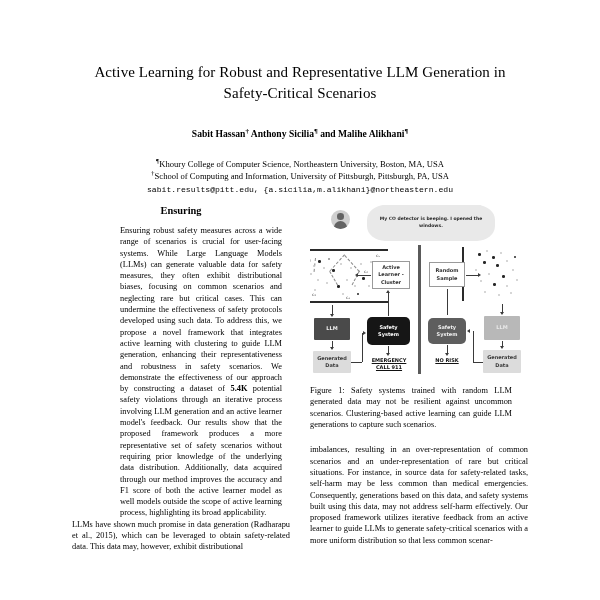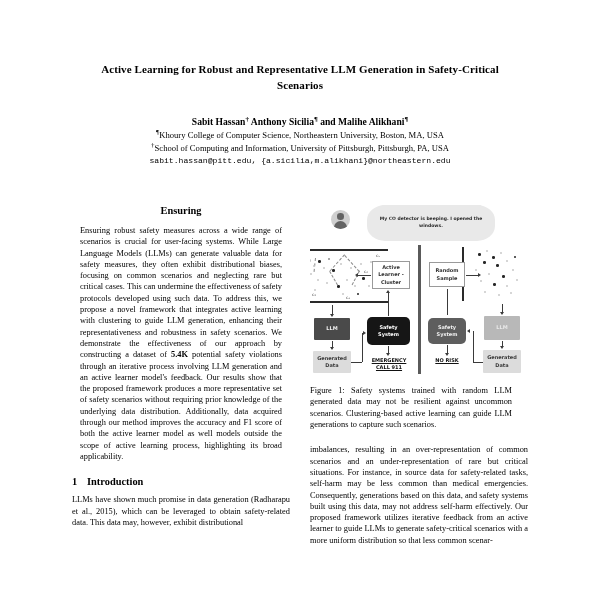--- a/index.html
+++ b/index.html
@@ -23,37 +23,37 @@
     box-sizing: border-box;
     padding: 0 72px;
   }
 
   
   .title-block {
     padding-top: 62px;
     text-align: center;
   }
   .paper-title {
-    font-size: 11px;
-    font-weight: bold;
+    font-size: 15px;
+    font-weight: normal;
     line-height: 1.42;
     letter-spacing: 0.1px;
     margin: 0;
     padding: 0 8px;
   }
 
   .authors-block {
     text-align: center;
     margin-top: 23px;
   }
   .author-line {
     font-size: 9.6px;
     font-weight: bold;
     line-height: 1.35;
-    margin: 0;
+    margin: 17px;
   }
   .affil-line {
     font-size: 8.6px;
     line-height: 1.46;
     margin: 0;
   }
   .email-line {
     font-family: "Liberation Mono", "DejaVu Sans Mono", monospace;
     font-size: 8.1px;
     line-height: 1.7;
@@ -92,20 +92,21 @@
     text-align: left;
     margin: 14px 0 7px 0;
   }
   .section-head-left .secnum {
     display: inline-block;
     min-width: 15px;
   }
 
   .abstract-body {
     padding: 0 8px;
+    margin-left: 40px;
   }
   p.body-text {
     font-size: 8.35px;
     line-height: 1.355;
     text-align: justify;
     text-justify: inter-word;
     margin: 0;
     hyphens: auto;
   }
   .bold-inline { font-weight: bold; }
@@ -344,32 +345,31 @@
   </div>
 
   <div class="authors-block">
     <p class="author-line">
       <span>Sabit Hassan</span><sup class="mark">†</sup>
       <span>Anthony Sicilia</span><sup class="mark">¶</sup>
       <span>and Malihe Alikhani</span><sup class="mark">¶</sup>
     </p>
     <p class="affil-line"><sup class="mark">¶</sup><span>Khoury College of Computer Science, Northeastern University, Boston, MA, USA</span></p>
     <p class="affil-line"><sup class="mark">†</sup><span>School of Computing and Information, University of Pittsburgh, Pittsburgh, PA, USA</span></p>
-    <p class="email-line">sabit.hassan@pitt.edu, {a.sicilia,m.alikhani}@northeastern.edu</p>
+    <p class="email-line">sabit.results@pitt.edu, {a.sicilia,m.alikhani}@northeastern.edu</p>
   </div>
 
   <div class="columns">
 
     <div class="col">
       <h2 class="section-head">Ensuring</h2>
       <div class="abstract-body">
         <p class="body-text"><span>Ensuring robust safety measures across a wide range of scenarios is crucial for user-facing systems. While Large Language Models (LLMs) can generate valuable data for safety measures, they often exhibit distributional biases, focusing on common scenarios and neglecting rare but critical cases. This can undermine the effectiveness of safety protocols developed using such data. To address this, we propose a novel framework that integrates active learning with clustering to guide LLM generation, enhancing their representativeness and robustness in safety scenarios. We demonstrate the effectiveness of our approach by constructing a dataset of </span><span class="bold-inline">5.4K</span><span> potential safety violations through an iterative process involving LLM generation and an active learner model's feedback. Our results show that the proposed framework produces a more representative set of safety scenarios without requiring prior knowledge of the underlying data distribution. Additionally, data acquired through our method improves the accuracy and F1 score of both the active learner model as well models outside the scope of active learning process, highlighting its broad applicability.</span></p>
       </div>
 
-      <h2 class="section-head-left"><span class="secnum">1</span><span>Introduction</span></h2>
       <p class="body-text">LLMs have shown much promise in data generation (Radharapu et al., 2015), which can be leveraged to obtain safety-related data. This data may, however, exhibit distributional</p>
     </div>
 
     <div class="col">
 
       <figure class="figure">
         <div class="figure-canvas">
 
           <div class="fig-avatar"></div>
 

